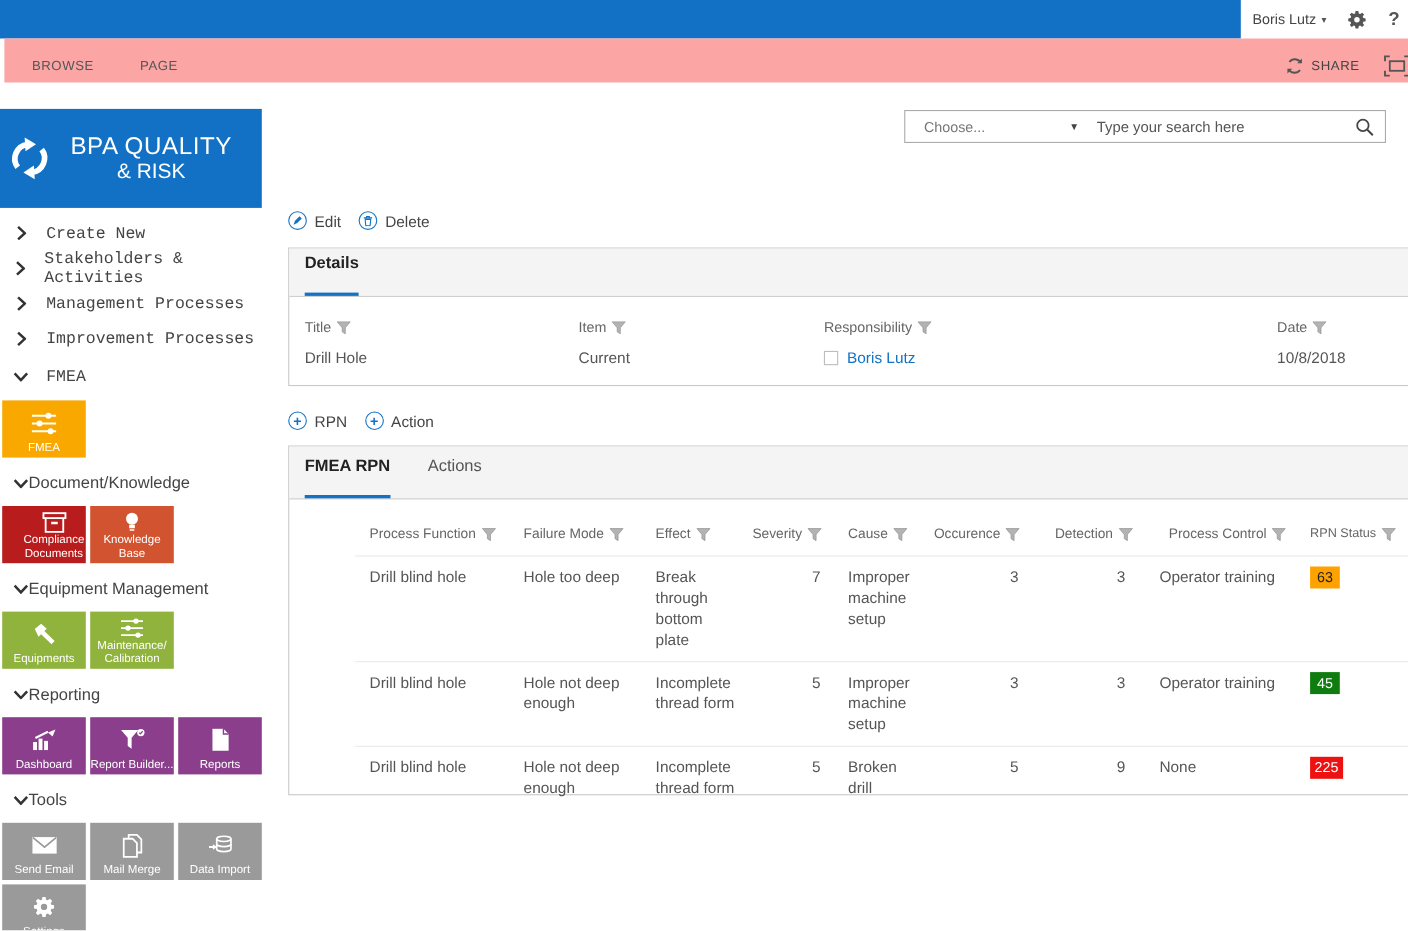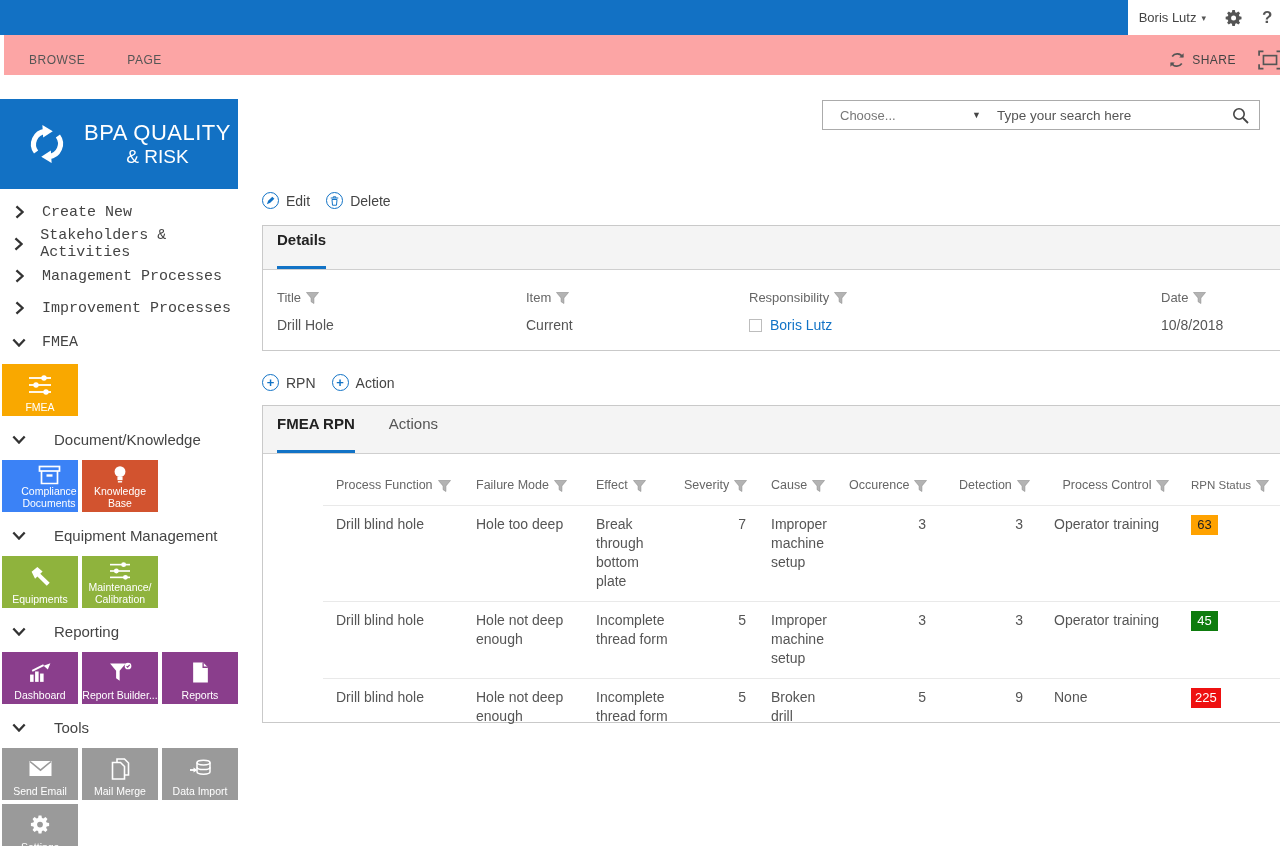--- a/index.html
+++ b/index.html
@@ -19,28 +19,28 @@
   
   .ribbon { position:absolute; left:4px; top:35px; width:1280px; height:40px; background:#fca5a5; }
   .ribbon-tabs { position:absolute; left:25px; top:0; height:50px; display:flex; align-items:center; gap:42px; }
   .ribbon-tab { font-size:12px; letter-spacing:.5px; color:#555; cursor:pointer; }
   .ribbon-right { position:absolute; right:0; top:0; height:50px; display:flex; align-items:center; gap:22px; }
   .share-btn { display:flex; align-items:center; gap:7px; font-size:12px; letter-spacing:.5px; color:#444; cursor:pointer; }
   .focus-btn { width:26px; height:20px; cursor:pointer; }
 
   
   .sidebar { position:absolute; left:0; top:85px; width:254px; height:761px; background:#fff; }
-  .logo { position:absolute; left:0; top:14px; width:238px; height:90px; display:flex; align-items:center; padding-left:24px; gap:14px; cursor:pointer; }
+  .logo { position:absolute; left:0; top:14px; width:238px; height:90px; display:flex; align-items:center; padding-left:4px; gap:14px; cursor:pointer; }
   .logo-text { color:#fff; line-height:1.0; }
   .logo-l1 { font-size:22px; letter-spacing:.5px; font-weight:300; white-space:nowrap; }
   .logo-l2 { font-size:19px; font-weight:300; text-align:center; margin-top:3px; }
   .nav { position:absolute; left:0; top:111px; width:238px; }
   .nav-item { height:32px; display:flex; align-items:center; padding-left:12px; gap:16px; font-size:15px; color:#444; cursor:pointer;font-family:Liberation Mono, monospace; }
   .nav-item .chev { width:14px; display:flex; justify-content:center; }
-  .sec-head { height:30px; display:flex; align-items:center; padding-left:12px; gap:28px; font-size:15px; color:#444; cursor:pointer; margin-top:8px; }
+  .sec-head { height:30px; display:flex; align-items:center; padding-left:12px; gap:0; font-size:15px; color:#444; cursor:pointer; margin-top:8px; }
   .tiles { display:flex; flex-wrap:wrap; gap:4px; padding:6px 0 0 2px; width:238px; }
   .tile { width:76px; height:52px; display:flex; flex-direction:column; align-items:center; justify-content:flex-end; padding-bottom:3px; cursor:pointer; }
   .tile-icon { flex:1; display:flex; align-items:center; justify-content:center; padding-top:4px; }
   .tile-label { color:#fff; font-size:10.5px; line-height:11.5px; text-align:center; white-space:pre-line; }
 
   
   .main { position:absolute; left:254px; top:85px; width:1026px; height:761px; }
   .searchbar { position:absolute; left:568px; top:15px; width:438px; height:30px; border:1px solid #ababab; background:#fff; display:flex; align-items:center; }
   .search-choose { width:168px; display:flex; align-items:center; justify-content:space-between; padding:0 10px 0 17px; font-size:13px; color:#777; cursor:pointer; }
   .search-choose .caret { font-size:9px; color:#444; }
@@ -215,21 +215,21 @@
 
       <div class="sec-head">
         <span class="chev">
             <svg width="14" height="9" viewBox="0 0 16 10">
               <path d="M1.5 1.5l6.5 7 6.5-7" fill="none" stroke="#333" stroke-width="2.6"></path>
             </svg>
           </span>
         <span>Document/Knowledge</span>
       </div>
       <div class="tiles">
-        <div class="tile" style="background: #3b82f6; padding-left: 18px;">
+        <div class="tile" style="background: #b91c1c; padding-left: 18px;">
           <span class="tile-icon">
             <svg width="25" height="20" viewBox="0 0 24 20" fill="none" stroke="#fff" stroke-width="1.7">
                 <rect x="2" y="1.5" width="20" height="4.5"></rect>
                 <path d="M4 6v12.5h16V6"></path>
                 <path d="M9 10.5h6" stroke-width="2.4"></path>
               </svg>
           </span>
           <span class="tile-label">Compliance Documents</span>
         </div>
         <div class="tile" style="background: rgb(210, 83, 47);">

